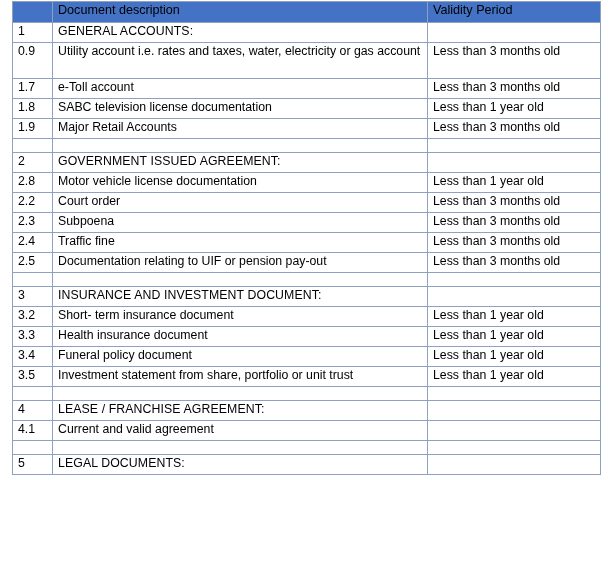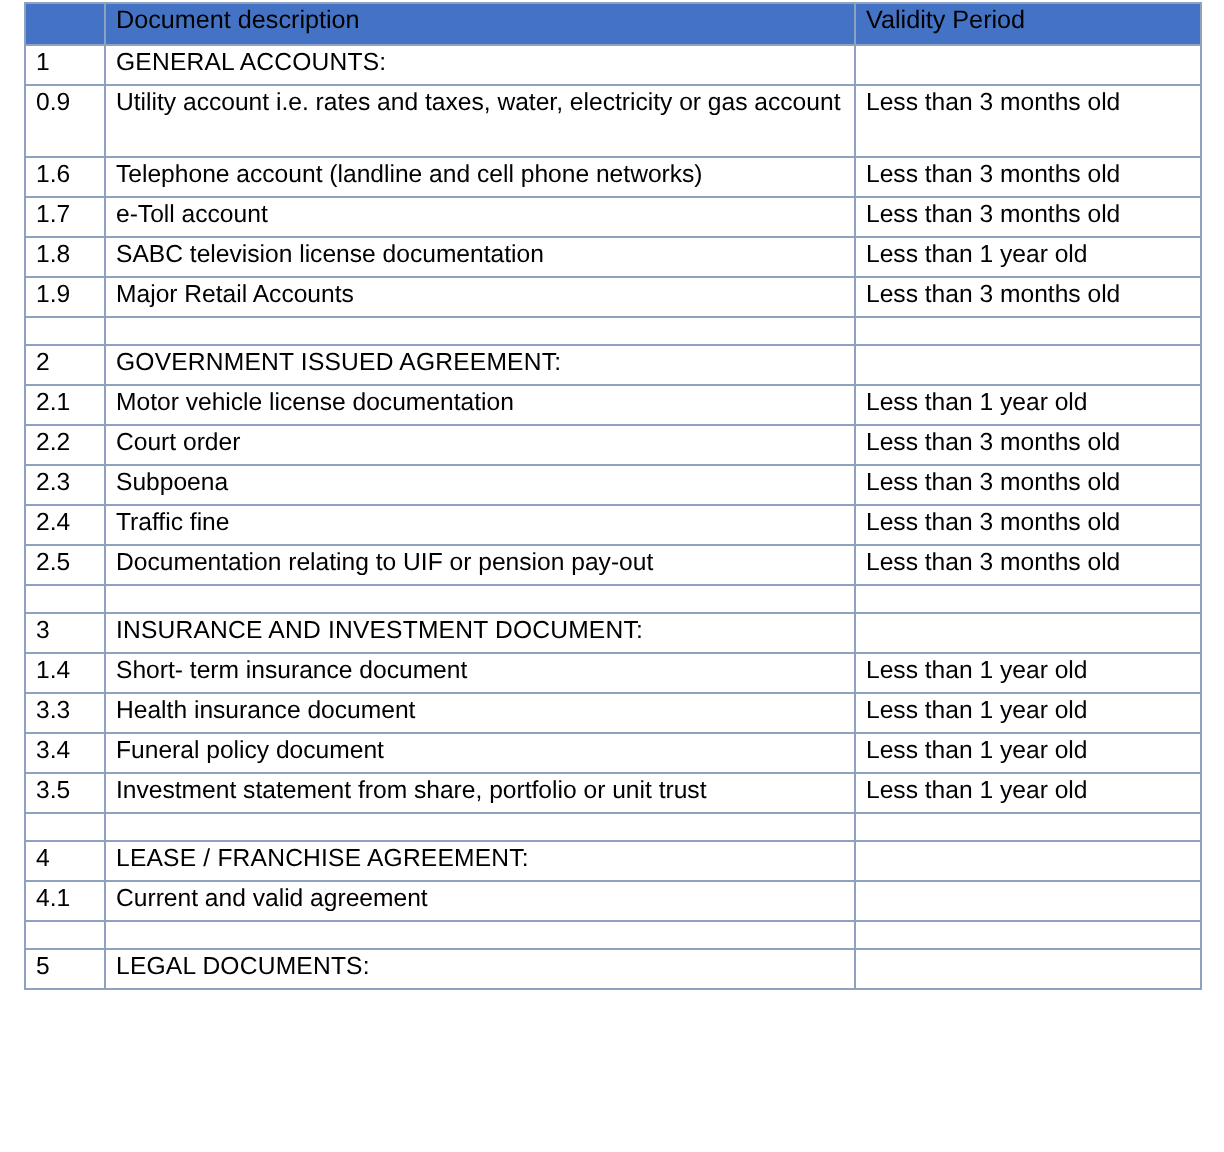--- a/index.html
+++ b/index.html
@@ -100,25 +100,20 @@
           <td class="num">1</td>
           <td class="desc">GENERAL ACCOUNTS:</td>
           <td class="valid"></td>
         </tr>
         <tr class="data-row tall-row">
           <td class="num">0.9</td>
           <td class="desc">Utility account i.e. rates and taxes, water, electricity or gas account</td>
           <td class="valid">Less than 3 months old</td>
         </tr>
         <tr class="data-row">
-          <td class="num">1.6</td>
-          <td class="desc">Telephone account (landline and cell phone networks)</td>
-          <td class="valid">Less than 3 months old</td>
-        </tr>
-        <tr class="data-row">
           <td class="num">1.7</td>
           <td class="desc">e-Toll account</td>
           <td class="valid">Less than 3 months old</td>
         </tr>
         <tr class="data-row">
           <td class="num">1.8</td>
           <td class="desc">SABC television license documentation</td>
           <td class="valid">Less than 1 year old</td>
         </tr>
         <tr class="data-row">
@@ -130,21 +125,21 @@
           <td class="num"></td>
           <td class="desc"></td>
           <td class="valid"></td>
         </tr>
         <tr class="section-row">
           <td class="num">2</td>
           <td class="desc">GOVERNMENT ISSUED AGREEMENT:</td>
           <td class="valid"></td>
         </tr>
         <tr class="data-row">
-          <td class="num">2.1</td>
+          <td class="num">2.8</td>
           <td class="desc">Motor vehicle license documentation</td>
           <td class="valid">Less than 1 year old</td>
         </tr>
         <tr class="data-row">
           <td class="num">2.2</td>
           <td class="desc">Court order</td>
           <td class="valid">Less than 3 months old</td>
         </tr>
         <tr class="data-row">
           <td class="num">2.3</td>
@@ -165,21 +160,21 @@
           <td class="num"></td>
           <td class="desc"></td>
           <td class="valid"></td>
         </tr>
         <tr class="section-row">
           <td class="num">3</td>
           <td class="desc">INSURANCE AND INVESTMENT DOCUMENT:</td>
           <td class="valid"></td>
         </tr>
         <tr class="data-row">
-          <td class="num">1.4</td>
+          <td class="num">3.2</td>
           <td class="desc">Short- term insurance document</td>
           <td class="valid">Less than 1 year old</td>
         </tr>
         <tr class="data-row">
           <td class="num">3.3</td>
           <td class="desc">Health insurance document</td>
           <td class="valid">Less than 1 year old</td>
         </tr>
         <tr class="data-row">
           <td class="num">3.4</td>

